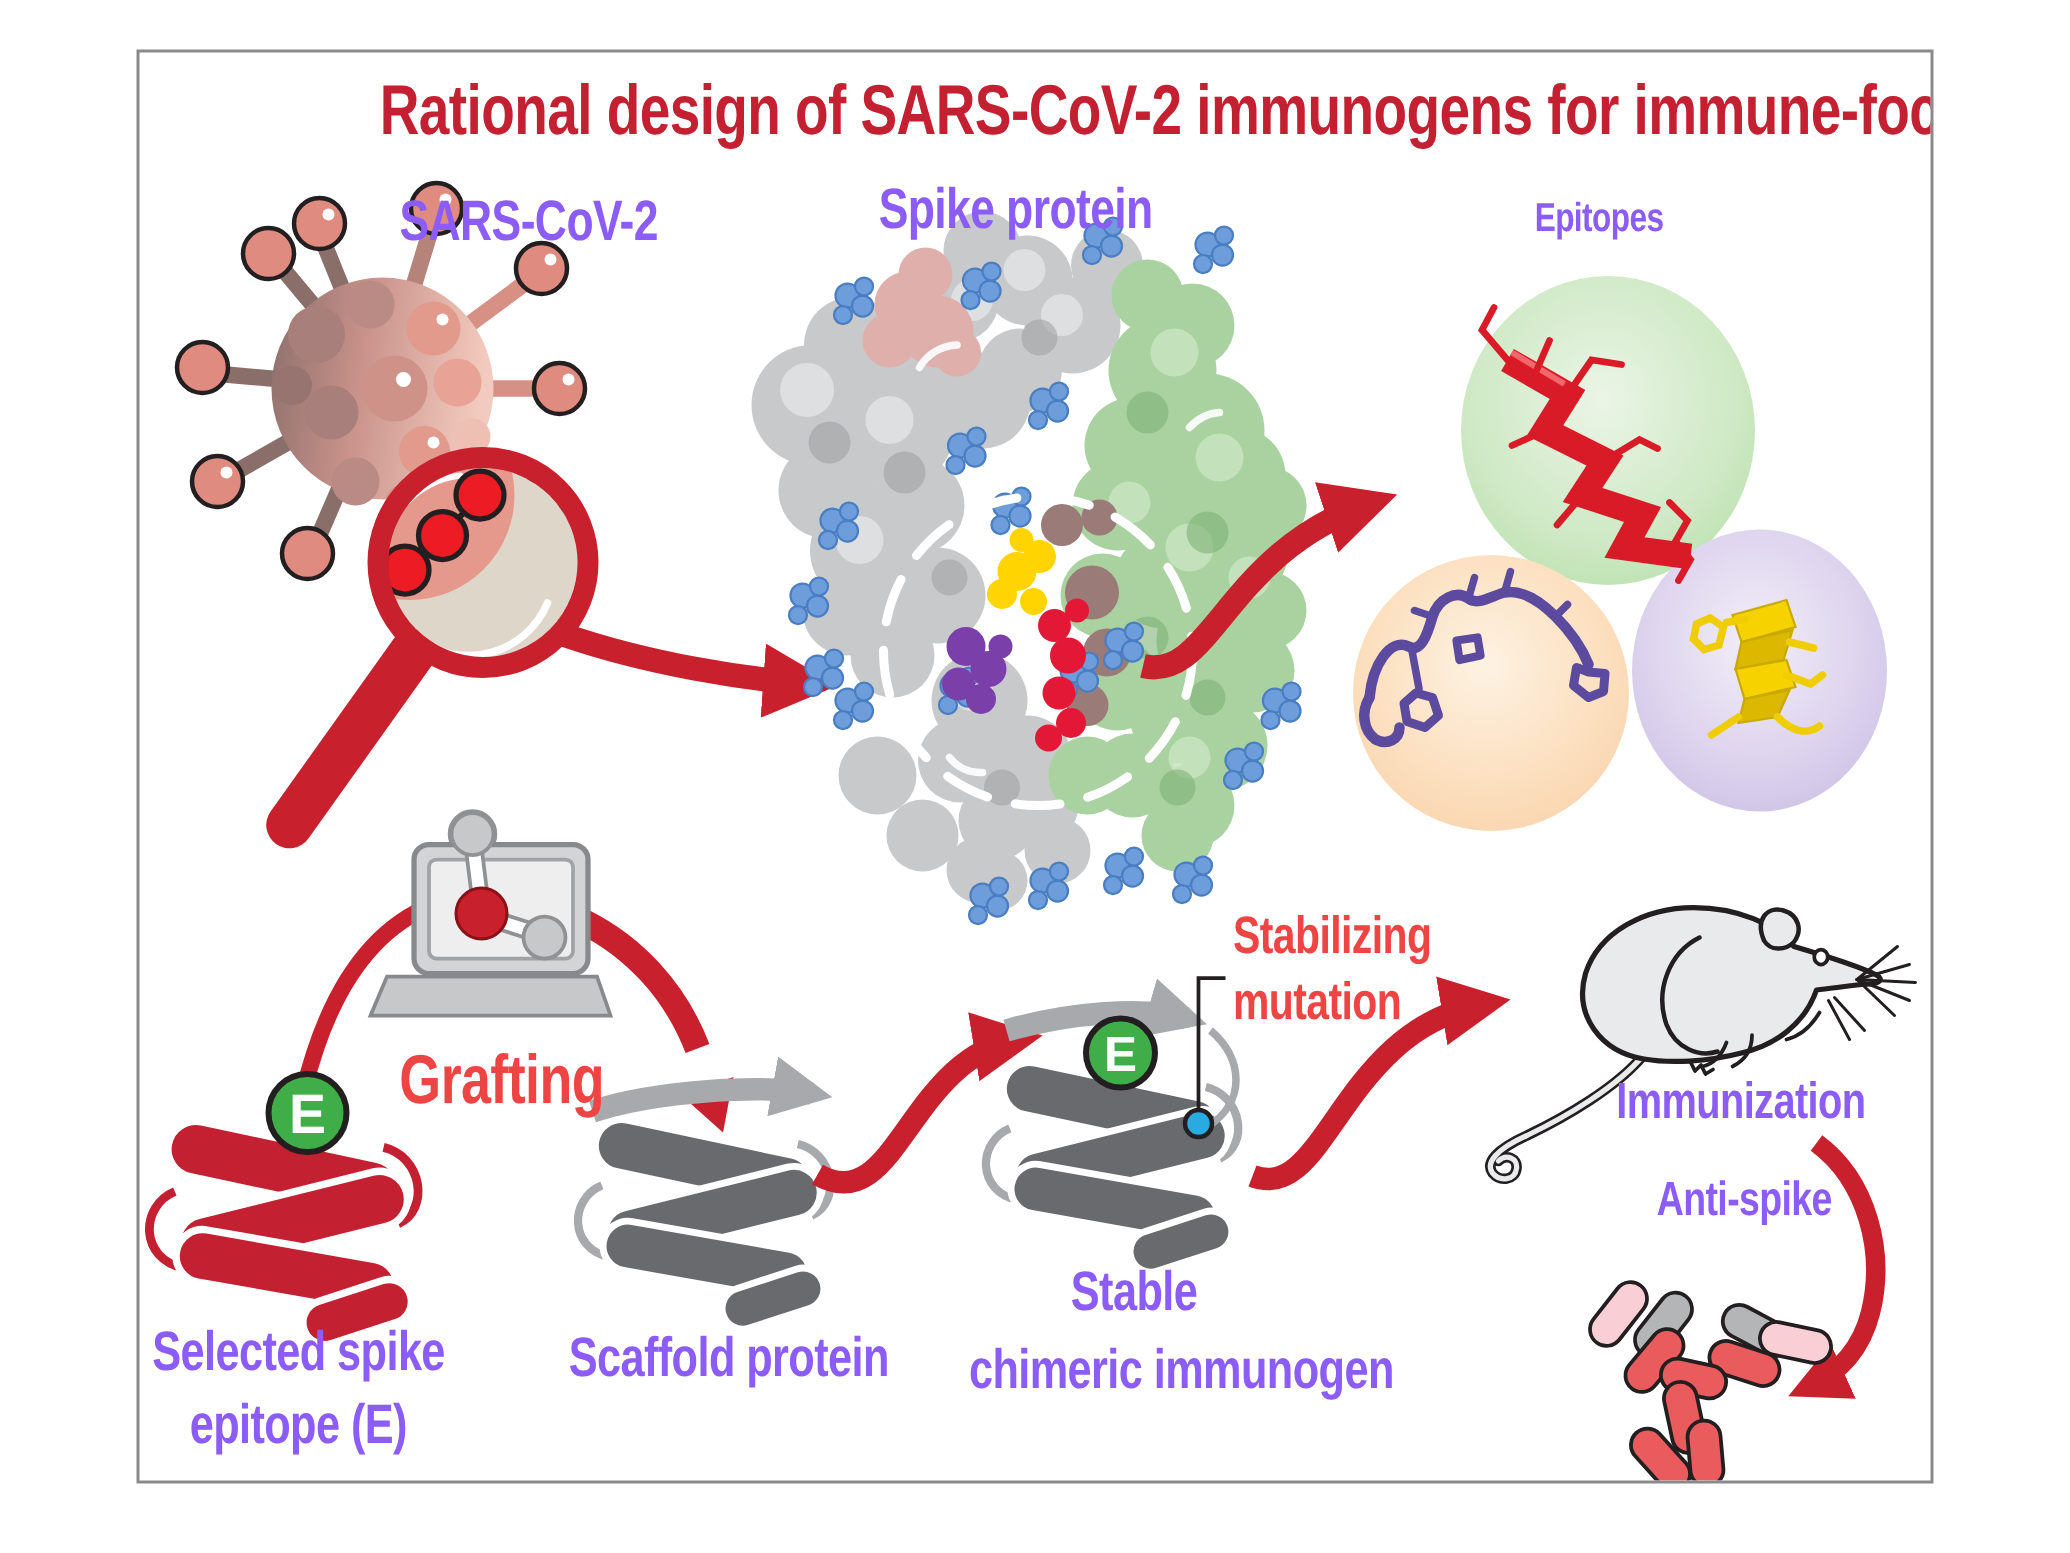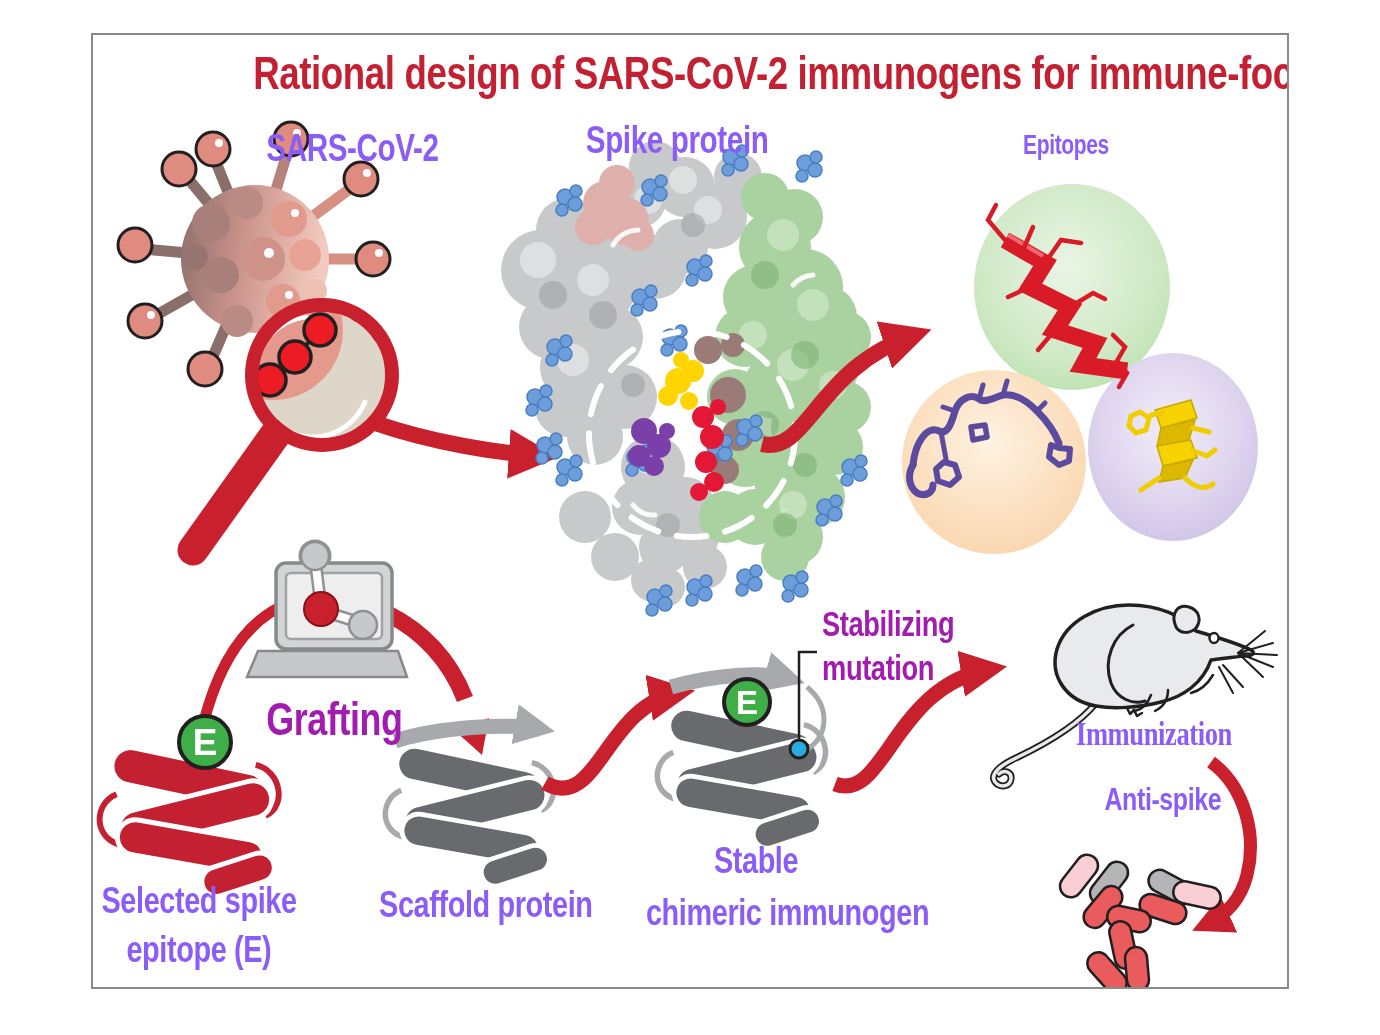--- a/index.html
+++ b/index.html
@@ -2,33 +2,33 @@
 <html><head>
 <meta charset="utf-8">
 <style>
   html,body{margin:0;padding:0;background:#fff;}
   body{width:1380px;height:1035px;position:relative;font-family:"Liberation Sans",sans-serif;}
   .frame{position:absolute;left:91px;top:33px;width:1194px;height:952px;border:2px solid #8a8a8a;background:#fff;overflow:hidden;}
   .art{position:absolute;left:0;top:0;width:100%;height:100%;}
   .lbl{position:absolute;color:#8b5cf6;font-weight:bold;text-align:center;white-space:nowrap;line-height:1.0;}
   .lbl .cond{display:inline-block;transform:scaleX(0.78);transform-origin:50% 50%;letter-spacing:-0.5px;}
   .lbl .cond-left{display:inline-block;transform:scaleX(0.78);transform-origin:0 50%;letter-spacing:-0.5px;}
-  .blue{color:#a21caf;}
+  .blue{color:#ef4444;}
   .red{color:#c32032;}
   .line2{display:block;}
   #title{left:0;top:14px;width:100%;font-size:47px;}
   #lbl-virus{left:109px;top:94px;width:300px;font-size:38px;}
   #lbl-spike{left:434px;top:86px;width:300px;font-size:38px;}
   #lbl-epitopes{left:823px;top:97px;width:300px;font-size:27px;}
   #lbl-grafting{left:141px;top:661px;width:200px;font-size:46px;}
   #lbl-selected{left:-19px;top:841px;width:250px;font-size:37px;line-height:49px;}
   #lbl-scaffold{left:256px;top:851px;width:250px;font-size:37px;}
   #lbl-stable{left:513px;top:800px;width:300px;font-size:37px;line-height:52px;}
   #lbl-stabilizing{left:729px;top:567px;width:240px;font-size:35px;text-align:left;line-height:44px;}
-  #lbl-immunization{left:961px;top:682px;width:200px;font-size:34px;font-family:Liberation Serif, serif;}
+  #lbl-immunization{left:961px;top:682px;width:200px;font-size:34px;}
   #lbl-antibody{left:970px;top:744px;width:200px;font-size:32px;line-height:40px;}
   #fold .loop{fill:none;stroke:var(--loop);stroke-width:6;}
   #fold rect{fill:var(--cyl);stroke:#fff;stroke-width:5;}
   .glyB{fill:#6d9edb;stroke:#4a7ec2;stroke-width:1.5;}
   svg text.badge{fill:#fff;font-weight:bold;font-family:"Liberation Sans",sans-serif;text-anchor:middle;}
 </style>
 </head>
 <body>
 
 <div class="frame">

